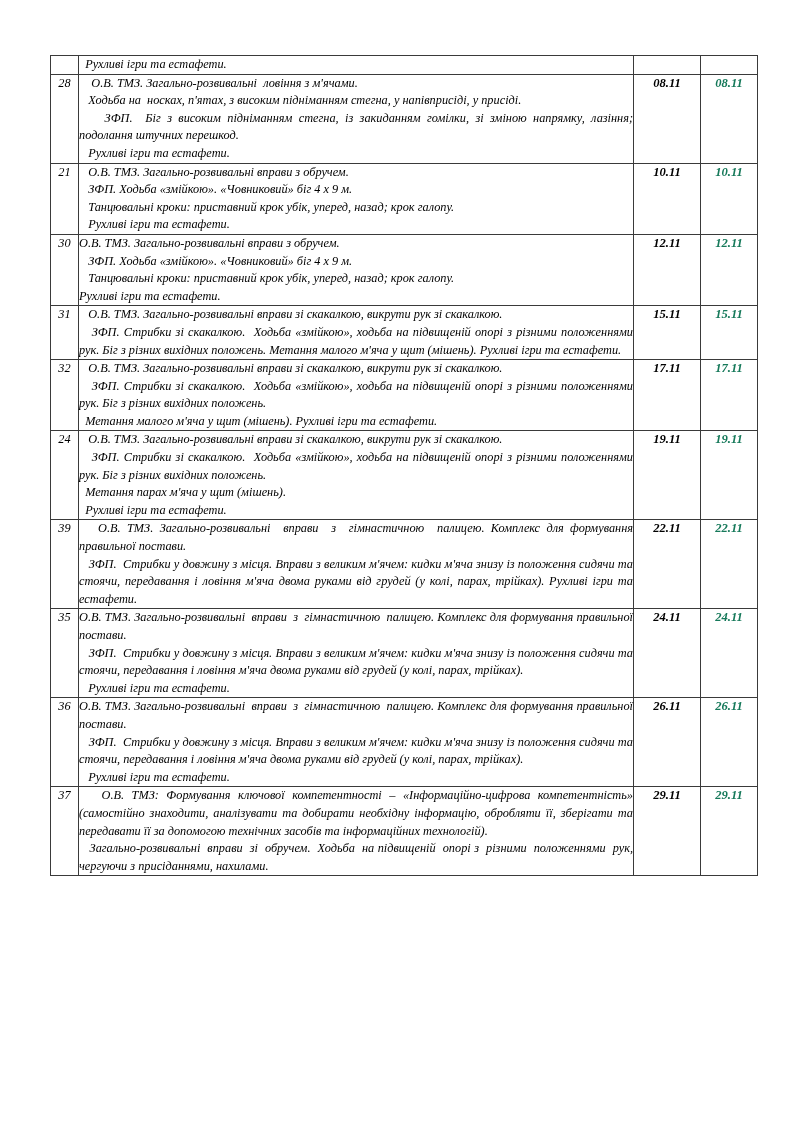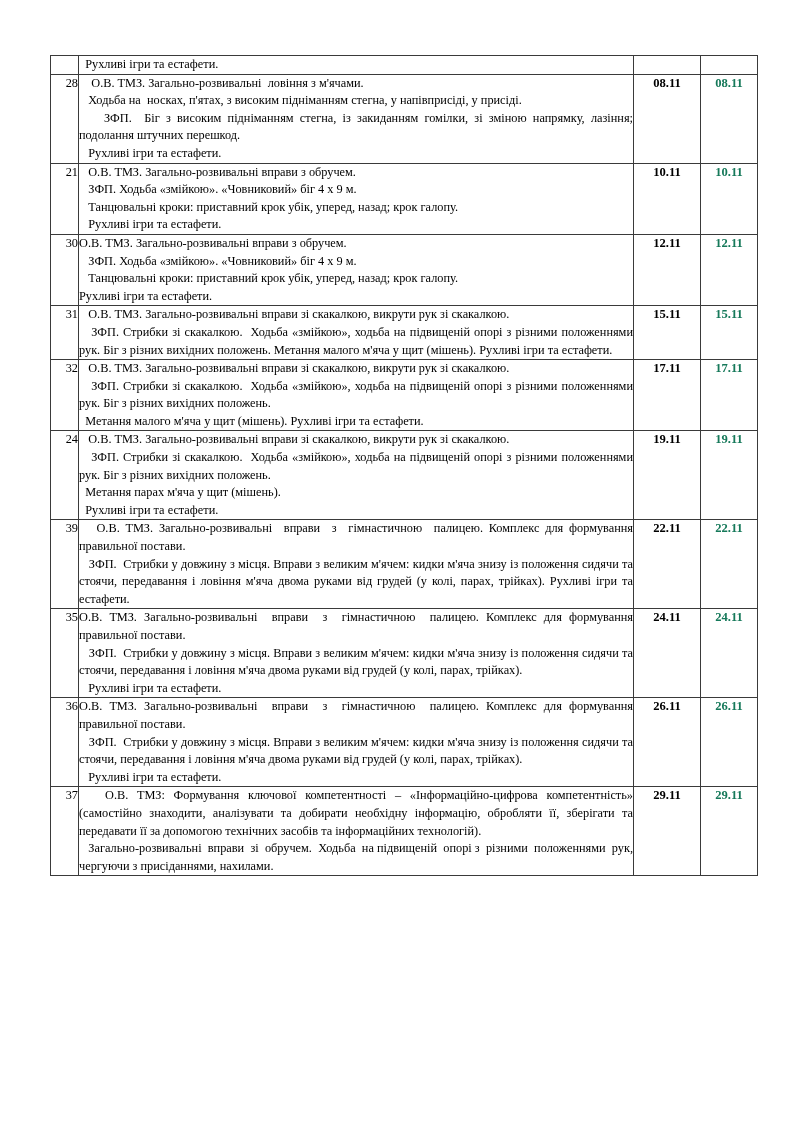--- a/index.html
+++ b/index.html
@@ -13,20 +13,21 @@
     font-family: "Liberation Serif", "DejaVu Serif", serif;
     color: #000000;
     overflow: hidden;
   }
   .page {
     position: relative;
     width: 750px;
     height: 1123px;
     background: #ffffff;
     box-sizing: border-box;
+    font-style: italic;
   }
   table.plan {
     position: absolute;
     left: 50px;
     top: 55px;
     width: 707px;
     border-collapse: collapse;
     table-layout: fixed;
   }
   table.plan td {
@@ -35,21 +36,21 @@
     padding: 0;
   }
   col.c-num    { width: 28px; }
   col.c-body   { width: 555px; }
   col.c-date1  { width: 67px; }
   col.c-date2  { width: 57px; }
 
   .num {
     font-size: 12.3px;
     line-height: 17.6px;
-    text-align: right;
+    text-align: center;
     padding: 1px 0 0 3px;
     vertical-align: top;
     white-space: nowrap;
   }
   .body-cell {
     padding: 1px 4px 1px 5px;
     font-size: 12.3px;
     line-height: 17.6px;
   }
   .body-cell p {

